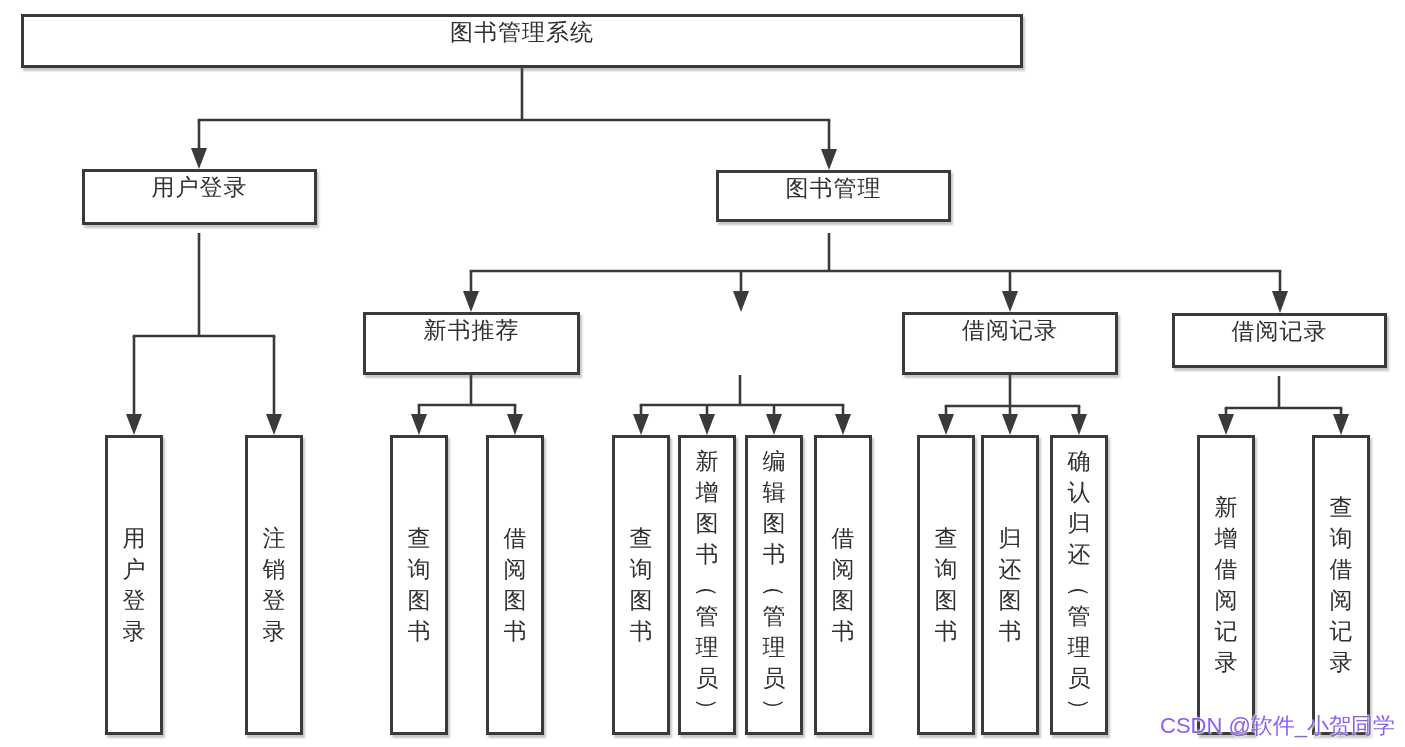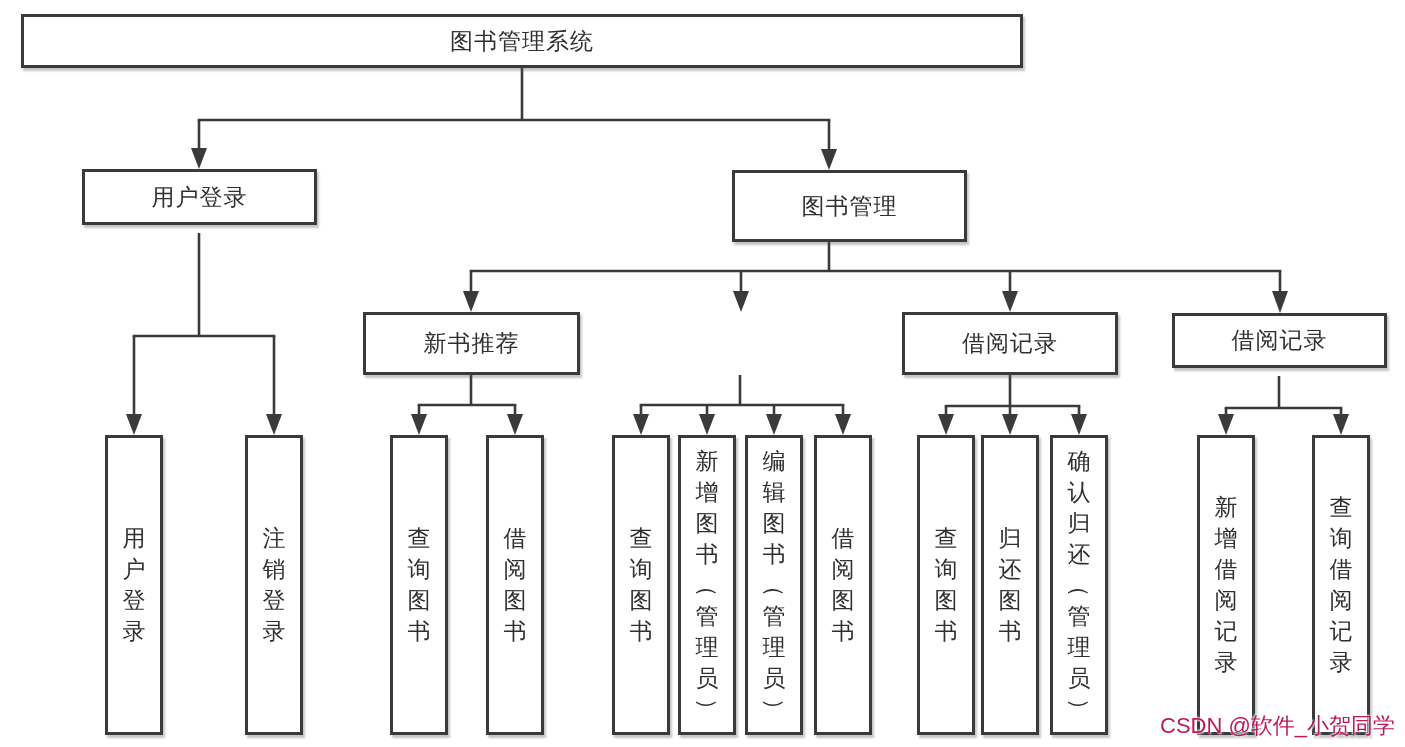--- a/index.html
+++ b/index.html
@@ -11,38 +11,38 @@
     font-family:"Liberation Sans","DejaVu Sans",sans-serif;
   }
   #wires { position:absolute; left:0; top:0; z-index:1; }
   #wires line { stroke:#3a3a3a; stroke-width:2.6; }
   #wires polygon { fill:#3a3a3a; }
   .box {
     position:absolute;
     box-sizing:border-box;
     border:3px solid #3a3a3a;
     background:#ffffff;
-    display:flex; align-items:center; justify-content:center;
+    display:flex; align-items:flex-start; justify-content:center;
     box-shadow:2px 3px 2px rgba(90,90,90,0.35);
     z-index:2;
   }
   .hlabel {
     font-size:23px; color:#303030; letter-spacing:1px; white-space:nowrap;
   }
   .vtext {
     display:flex; flex-direction:column; align-items:center; justify-content:center;
     width:100%; height:100%;
   }
   .vchar {
     height:31px; line-height:31px; font-size:23px; color:#303030; text-align:center;
   }
   .vchar.rot { transform:rotate(90deg); }
   #watermark {
     position:absolute; left:1160px; top:711px;
-    font-size:22px; color:#be185d; white-space:nowrap; z-index:5;
+    font-size:22px; color:#8b5cf6; white-space:nowrap; z-index:5;
     text-shadow:1px 1px 2px #ffffff, -1px -1px 2px #ffffff;
   }
 </style>
 </head>
 <body>
 
 <div id="canvas">
 
   <svg id="wires" width="1405" height="747" viewBox="0 0 1405 747">
 
@@ -106,21 +106,21 @@
     <polygon points="1333,414 1349,414 1341,435"></polygon>
   </svg>
 
   <div class="box" style="left:21px;top:14px;width:1002px;height:54px">
     <span class="hlabel">图书管理系统</span>
   </div>
 
   <div class="box" style="left:82px;top:169px;width:235px;height:56px">
     <span class="hlabel">用户登录</span>
   </div>
-  <div class="box" style="left:732px;top:170px;width:235px;height:72px">
+  <div class="box" style="left:716px;top:170px;width:235px;height:52px">
     <span class="hlabel">图书管理</span>
   </div>
 
   <div class="box" style="left:363px;top:312px;width:217px;height:63px">
     <span class="hlabel">新书推荐</span>
   </div>
   <div class="box" style="left:902px;top:312px;width:216px;height:63px">
     <span class="hlabel">借阅记录</span>
   </div>
   <div class="box" style="left:1172px;top:313px;width:215px;height:55px">

